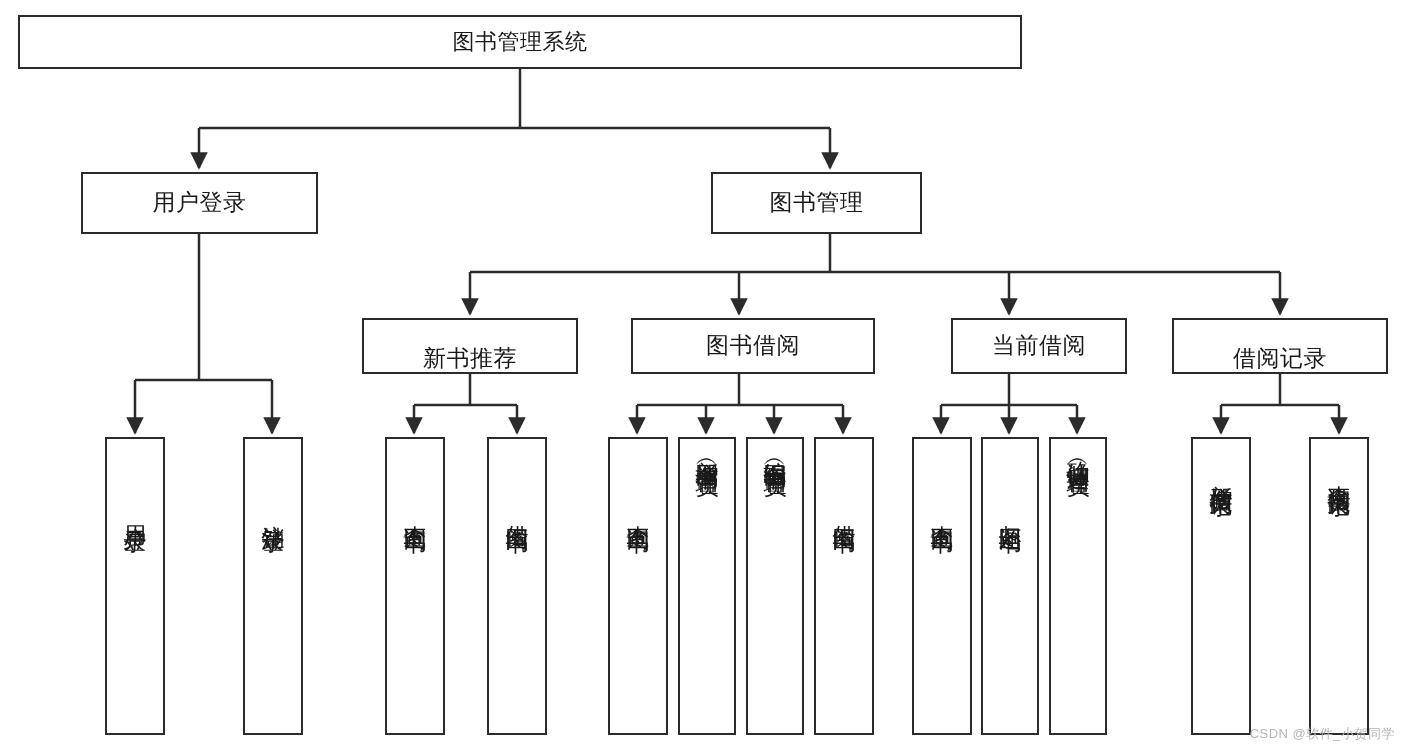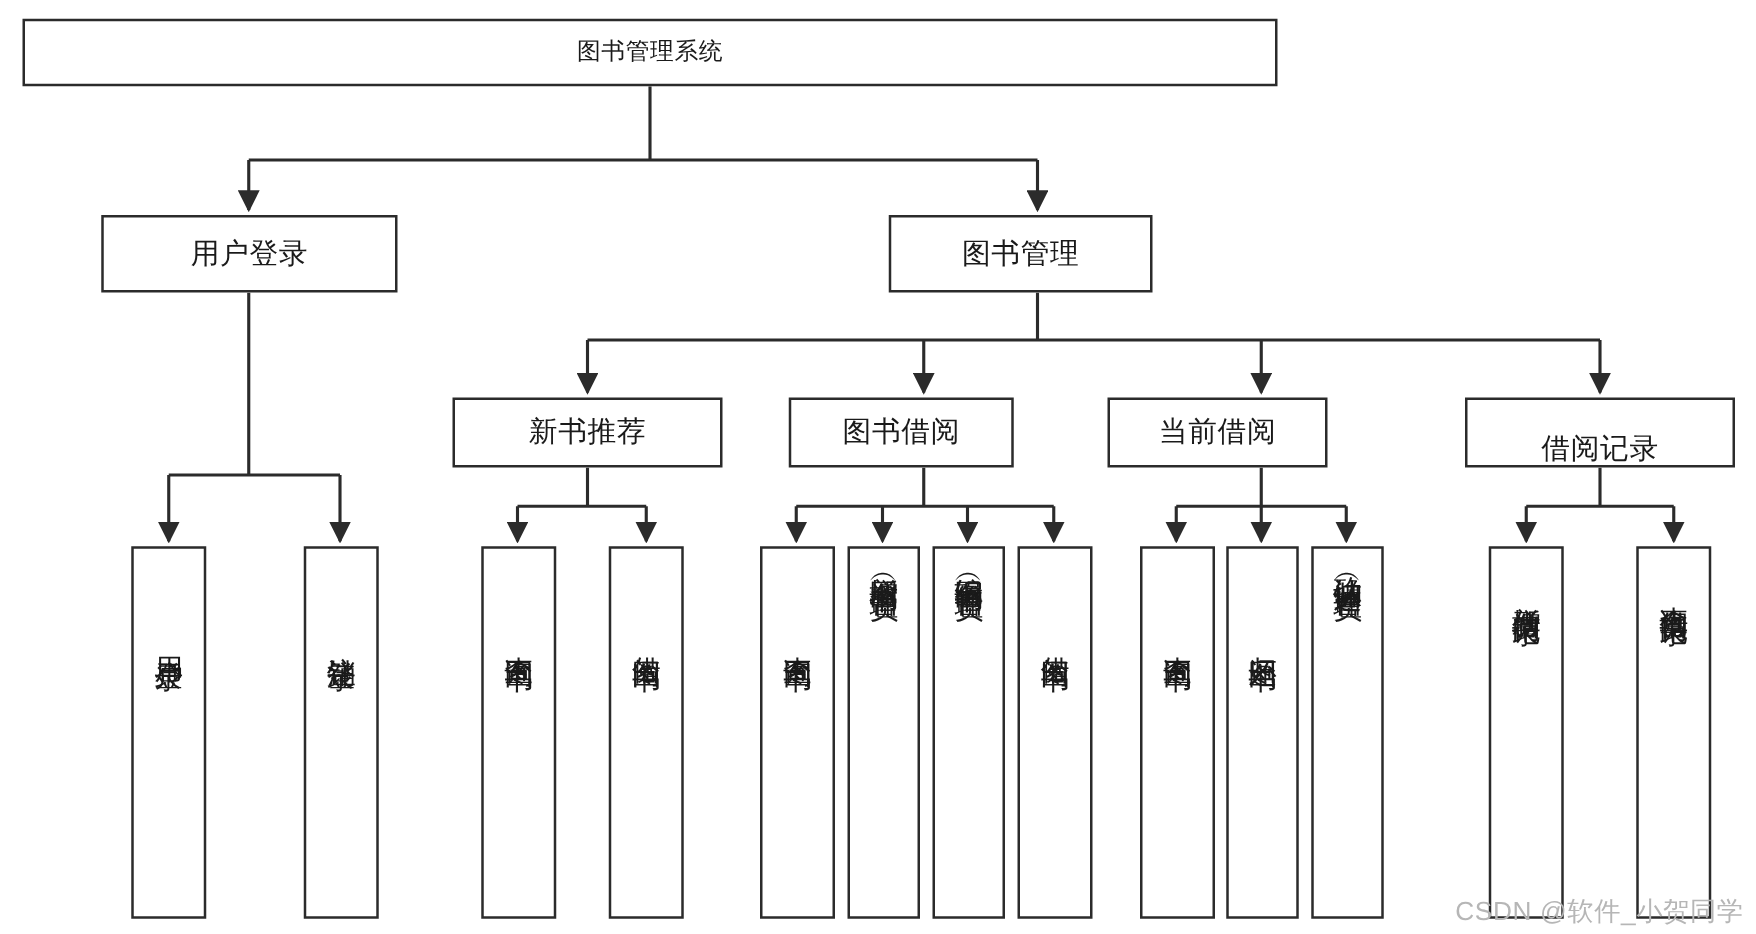--- a/index.html
+++ b/index.html
@@ -40,41 +40,41 @@
     text-align: center;
     line-height: 1.18;
     letter-spacing: 0.5px;
   }
   
   .node.horiz .node-label {
     font-size: 23px;
     white-space: nowrap;
   }
   .node.root .node-label {
-    font-size: 19px;
+    font-size: 22px;
   }
   
   .node.vert {
     align-items: flex-start;
     justify-content: center;
     padding-top: 0px;
   }
   .node.vert .node-label {
     writing-mode: vertical-rl;
     text-orientation: upright;
     font-size: 23px;
     line-height: 1.0;
     letter-spacing: 2px;
     white-space: nowrap;
   }
   .watermark {
     position: absolute;
     right: 10px;
     bottom: 4px;
-    font-size: 21px;
+    font-size: 13px;
     color: #b6b6b6;
     white-space: nowrap;
     letter-spacing: 0.5px;
   }
 </style>
 </head>
 <body>
 
 <div id="canvas">
 
@@ -133,29 +133,29 @@
   </div>
 
   <div class="node horiz" style="left:81px; top:172px; width:237px; height:62px;">
     <span class="node-label">用户登录</span>
   </div>
 
   <div class="node horiz" style="left:711px; top:172px; width:211px; height:62px;">
     <span class="node-label">图书管理</span>
   </div>
 
-  <div class="node horiz" style="left:362px; top:318px; width:216px; height:56px;">
+  <div class="node horiz" style="left:362px; top:318px; width:216px; height:56px;align-items:flex-end;">
     <span class="node-label">新书推荐</span>
   </div>
 
-  <div class="node horiz" style="left:631px; top:318px; width:180px; height:56px;">
+  <div class="node horiz" style="left:631px; top:318px; width:244px; height:56px;">
     <span class="node-label">图书借阅</span>
   </div>
 
-  <div class="node horiz" style="left:886px; top:318px; width:176px; height:56px;justify-content:center;">
+  <div class="node horiz" style="left:951px; top:318px; width:176px; height:56px;justify-content:center;">
     <span class="node-label">当前借阅</span>
   </div>
 
   <div class="node horiz" style="left:1172px; top:318px; width:216px; height:56px;align-items:flex-end;">
     <span class="node-label">借阅记录</span>
   </div>
 
   <div class="node vert" style="left:105px; top:437px; width:60px; height:298px; padding-top:68px;">
     <span class="node-label">用户登录</span>
   </div>

